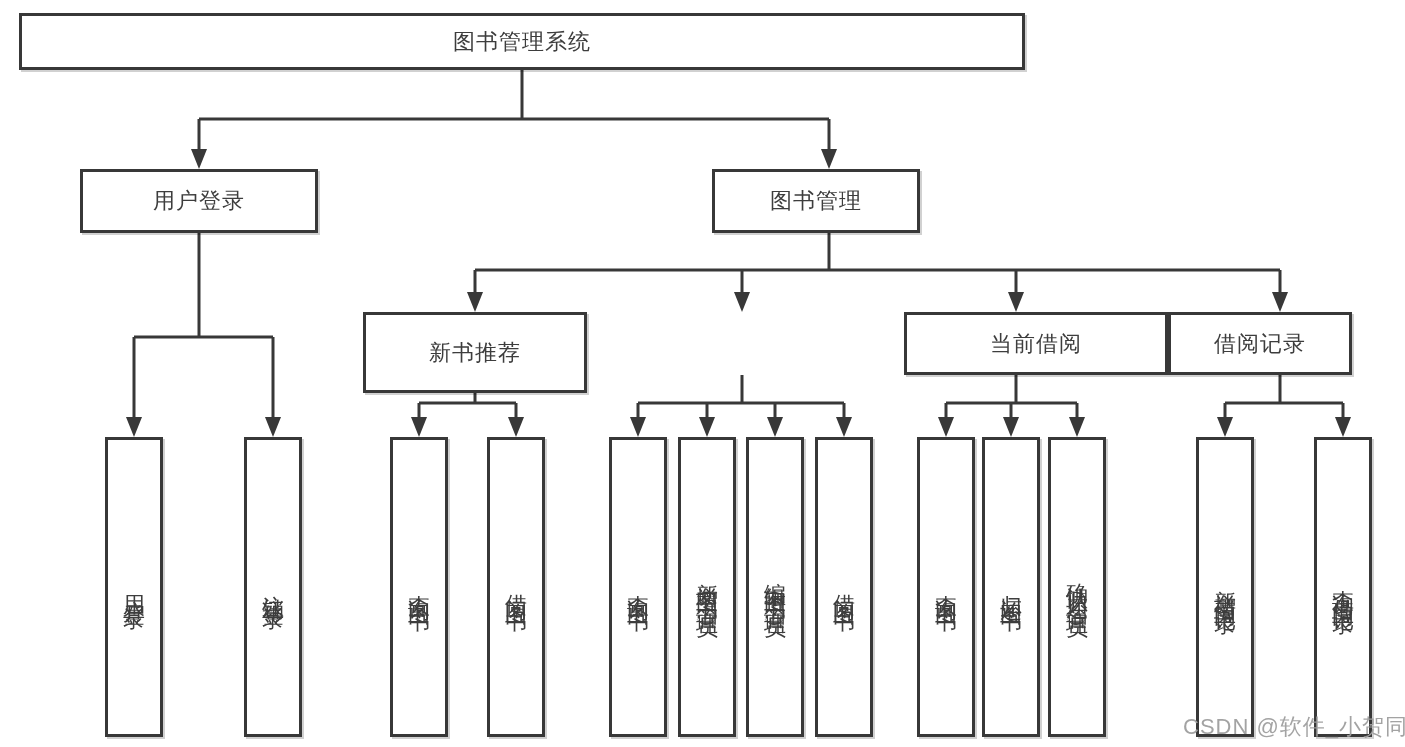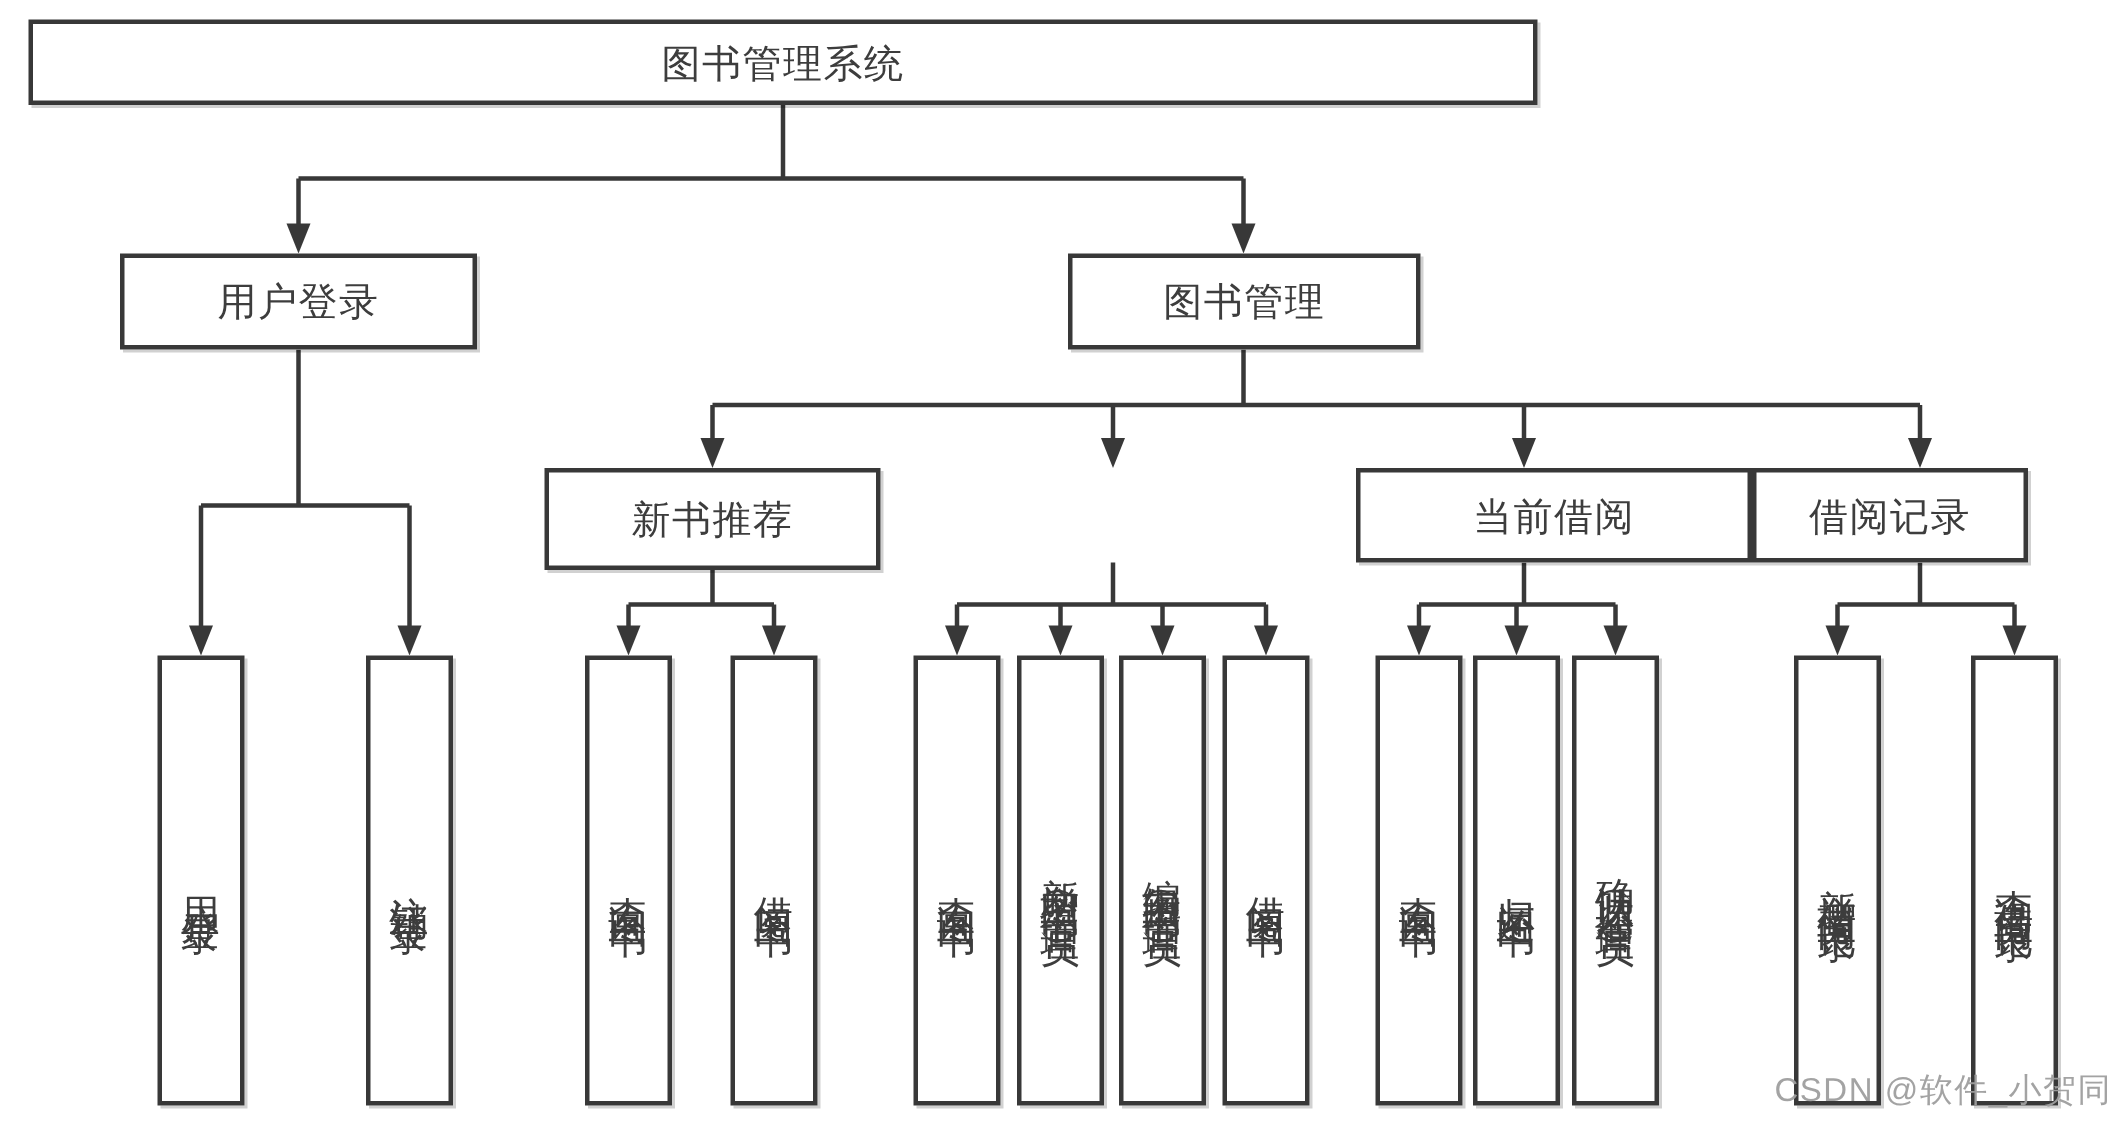--- a/index.html
+++ b/index.html
@@ -6,21 +6,21 @@
   .canvas{
     position:relative;width:1405px;height:747px;background:#ffffff;overflow:hidden;
     font-family:"Liberation Sans", sans-serif;color:#3d3d3d;
   }
   .wires{position:absolute;left:0;top:0;z-index:1;}
   .node{
     position:absolute;z-index:2;box-sizing:border-box;
     background:#ffffff;border:3px solid #383838;
     box-shadow:2px 2px 0 rgba(0,0,0,0.18);
     display:flex;align-items:center;justify-content:center;
-    font-size:26px;line-height:1;color:#3d3d3d;
+    font-size:22px;line-height:1;color:#3d3d3d;
   }
   .h{letter-spacing:1px;}
   .leaf{
     writing-mode:vertical-rl;text-orientation:mixed;
     letter-spacing:5px;line-height:1;
   }
   .watermark{
     position:absolute;z-index:3;left:1183px;top:712px;
     font-size:22px;color:rgba(158,158,158,0.95);
     letter-spacing:1px;white-space:nowrap;
@@ -67,23 +67,23 @@
       <polygon points="1003,417 1019,417 1011,437"></polygon>
       <polygon points="1069,417 1085,417 1077,437"></polygon>
       <polygon points="1217,417 1233,417 1225,437"></polygon>
       <polygon points="1335,417 1351,417 1343,437"></polygon>
     </g>
   </svg>
 
   <div class="node h" style="left:19px;top:13px;width:1006px;height:57px">图书管理系统</div>
 
   <div class="node h" style="left:80px;top:169px;width:238px;height:64px">用户登录</div>
-  <div class="node h" style="left:712px;top:169px;width:235px;height:64px">图书管理</div>
+  <div class="node h" style="left:712px;top:169px;width:208px;height:64px">图书管理</div>
 
-  <div class="node h" style="left:363px;top:312px;width:224px;height:68px">新书推荐</div>
+  <div class="node h" style="left:363px;top:312px;width:224px;height:81px">新书推荐</div>
   <div class="node h" style="left:904px;top:312px;width:264px;height:63px">当前借阅</div>
   <div class="node h" style="left:1168px;top:312px;width:184px;height:63px">借阅记录</div>
 
   <div class="node leaf" style="left:105px;top:437px;width:58px;height:300px">用户登录</div>
   <div class="node leaf" style="left:244px;top:437px;width:58px;height:300px">注销登录</div>
 
   <div class="node leaf" style="left:390px;top:437px;width:58px;height:300px">查询图书</div>
   <div class="node leaf" style="left:487px;top:437px;width:58px;height:300px">借阅图书</div>
 
   <div class="node leaf" style="left:609px;top:437px;width:58px;height:300px">查询图书</div>

